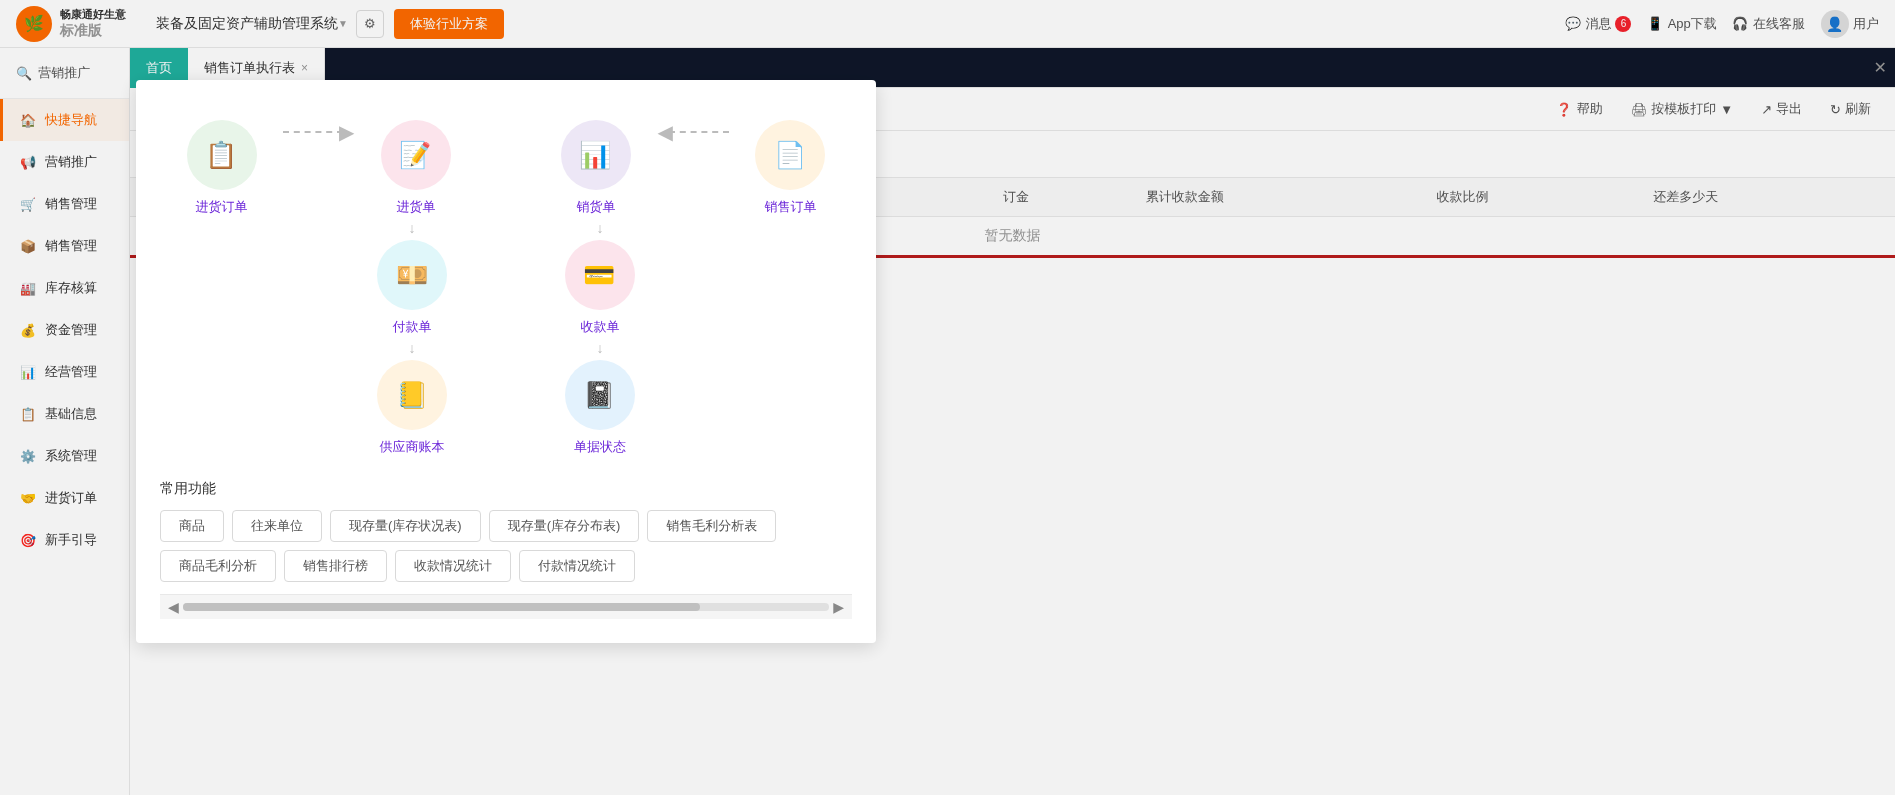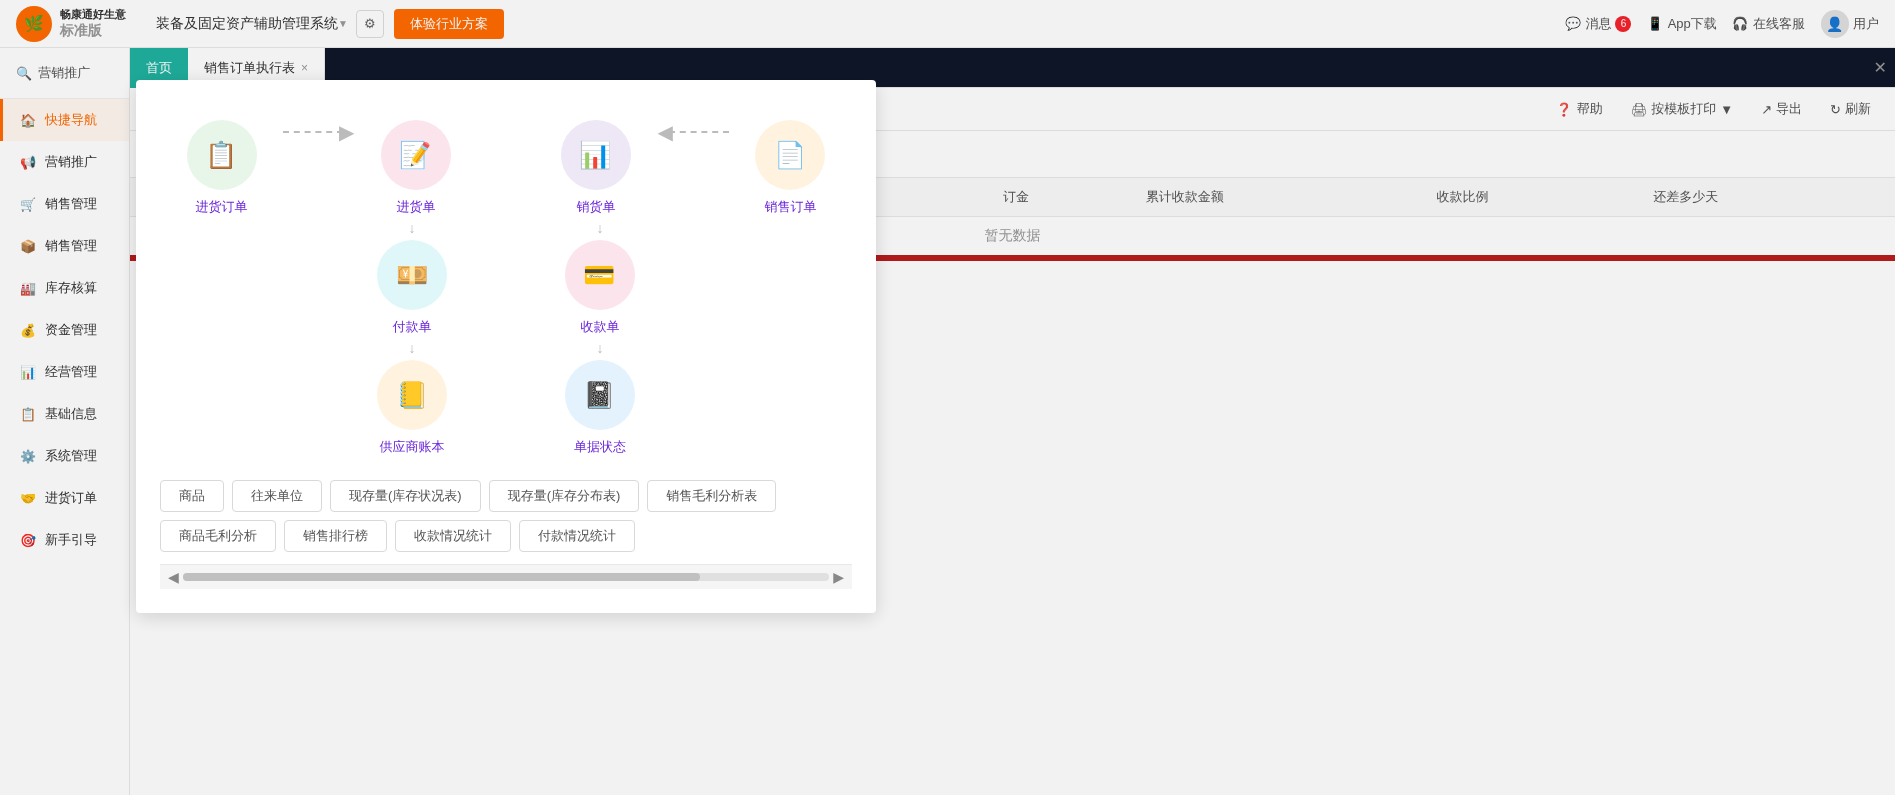--- a/index.html
+++ b/index.html
@@ -49,21 +49,21 @@
     .filter-input { border: 1px solid #d9d9d9; border-radius: 4px; padding: 4px 8px; font-size: 13px; height: 30px; width: 160px; }
     .filter-select { border: 1px solid #d9d9d9; border-radius: 4px; padding: 4px 8px; font-size: 13px; height: 30px; width: 120px; background: white; }
     .query-btn { background: #ff6b00; color: white; border: none; padding: 4px 16px; border-radius: 4px; cursor: pointer; font-size: 13px; height: 30px; }
     .set-btn { background: white; color: #555; border: 1px solid #d9d9d9; padding: 4px 12px; border-radius: 4px; cursor: pointer; font-size: 13px; height: 30px; }
     .more-conditions { color: #20b2a0; font-size: 13px; cursor: pointer; white-space: nowrap; }
 
     
     .table-wrap { background: #fff; overflow: auto; flex: 1; }
     .data-table { width: 100%; border-collapse: collapse; font-size: 13px; }
     .data-table th { background: #fafafa; padding: 10px 12px; border-bottom: 1px solid #e8e8e8; color: #555; font-weight: 500; white-space: nowrap; text-align: left; }
-    .data-table td { padding: 10px 12px; border-bottom: 6px solid #b91c1c; white-space: nowrap; }
+    .data-table td { padding: 10px 12px; border-bottom: 3px solid #b91c1c; white-space: nowrap; }
     .no-data { text-align: center; color: #999; padding: 60px; font-size: 14px; }
 
     
     .overlay { position: fixed; top: 0; left: 0; right: 0; bottom: 0; background: rgba(0,0,0,0.05); z-index: 100; display: flex; align-items: flex-start; justify-content: flex-start; }
     .popup { position: absolute; top: 80px; left: 136px; width: 740px; background: #fff; border-radius: 4px; box-shadow: 0 4px 20px rgba(0,0,0,0.15); padding: 24px; }
 
     
     .flow-section { padding: 16px 0; }
     .flow-item { display: flex; flex-direction: column; align-items: center; gap: 8px; width: 130px; }
     .flow-circle { width: 70px; height: 70px; border-radius: 50%; display: flex; align-items: center; justify-content: center; font-size: 24px; }
@@ -349,20 +349,21 @@
           <div class="flow-item">
             <div class="flow-circle circle-lightblue" style="font-size:26px; color:#1565c0;">📓</div>
             <div class="flow-label">单据状态</div>
           </div>
           <div style="width:60px;"></div>
           <div style="width:130px;"></div>
         </div>
       </div>
 
       <div class="common-section">
+        <div class="common-title">常用功能</div>
         <div class="common-btns" id="common-btns-container">
             <button class="common-btn">商品</button>
             <button class="common-btn">往来单位</button>
             <button class="common-btn">现存量(库存状况表)</button>
             <button class="common-btn">现存量(库存分布表)</button>
             <button class="common-btn">销售毛利分析表</button>
             <button class="common-btn">商品毛利分析</button>
             <button class="common-btn">销售排行榜</button>
             <button class="common-btn">收款情况统计</button>
             <button class="common-btn">付款情况统计</button>

